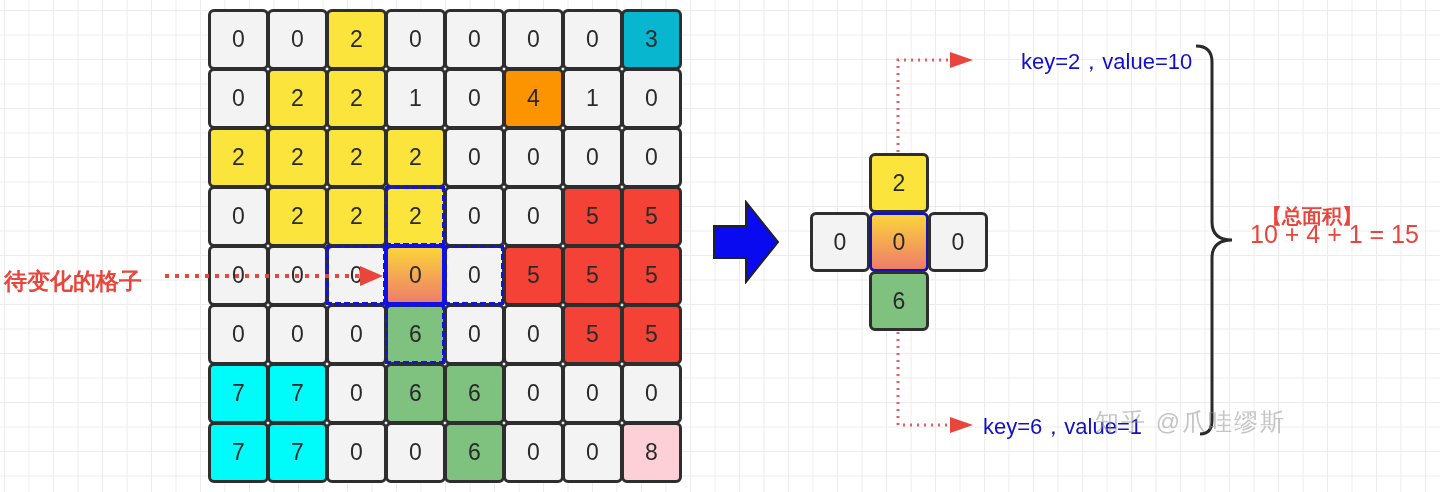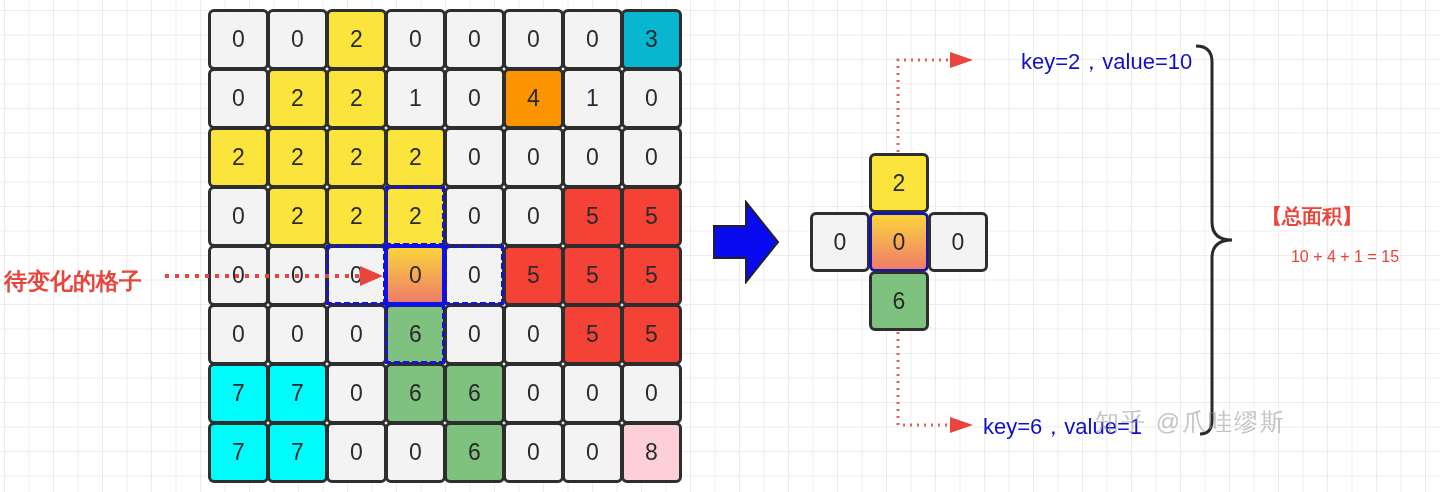--- a/index.html
+++ b/index.html
@@ -47,22 +47,22 @@
     display:flex; align-items:center; justify-content:center; font-size:23px; color:#2a2a2a;
   }
   .kv {
     position:absolute; color:#1010c8; font-size:22px;
   }
   .total-title {
     position:absolute; left:1262px; top:203px; width:160px; text-align:left;
     color:#e8453c; font-size:20px; font-weight:bold;
   }
   .total-expr {
-    position:absolute; left:1250px; top:248px; width:190px; text-align:center;
-    color:#e8453c; font-size:16px;
+    position:absolute; left:1250px; top:220px; width:190px; 
+    color:#e8453c; font-size:25px;
   }
   .watermark {
     position:absolute; left:1095px; top:406px; color:rgba(150,150,150,0.55);
     font-size:24px; letter-spacing:2px;
   }
 </style>
 </head>
 <body>
 
 <div class="grid" id="grid">

